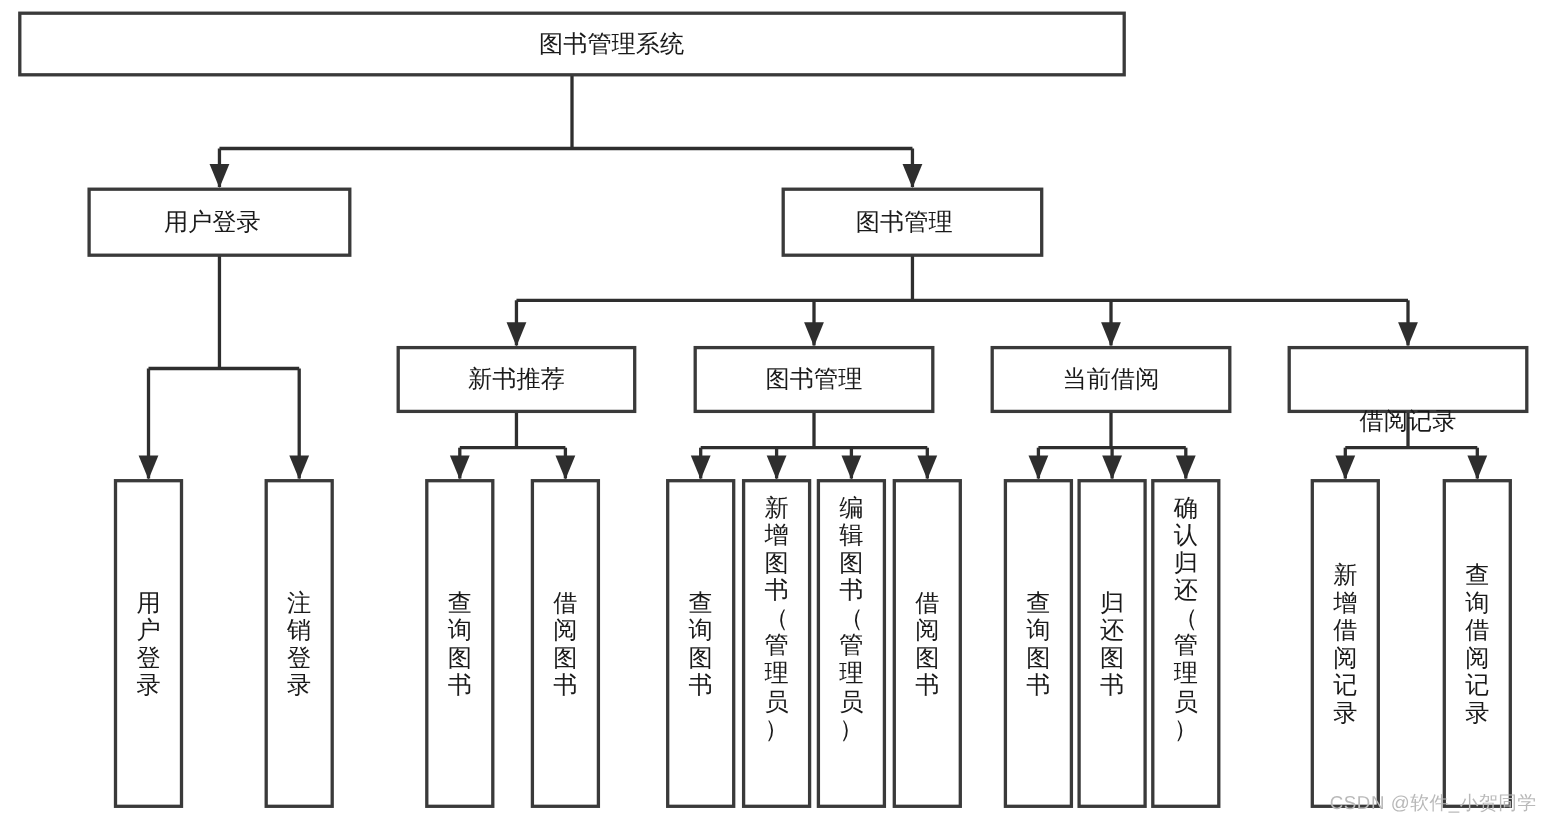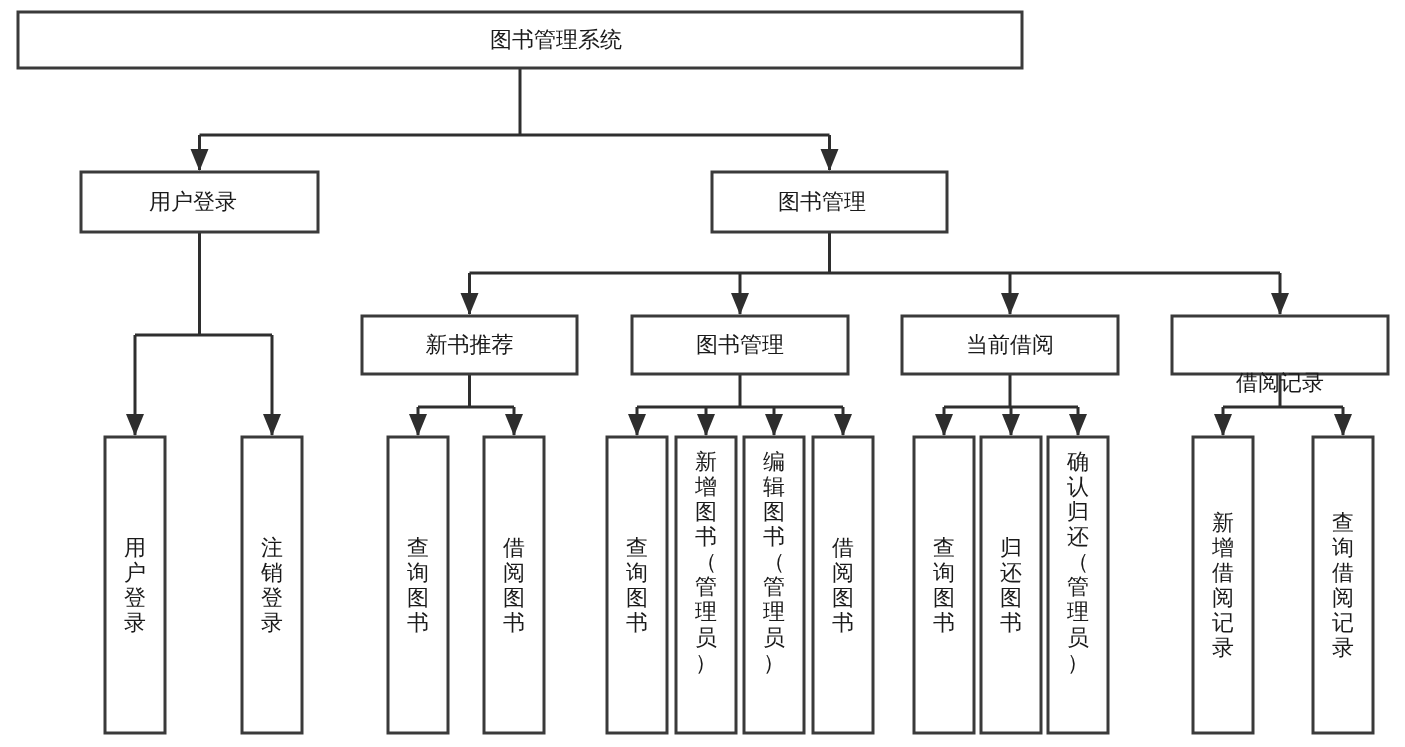--- a/index.html
+++ b/index.html
@@ -264,14 +264,15 @@
       <div class="vlabel-wrap" title="查询借阅记录" style="left: 1313px; width: 60px; top: 510px;">
         <span>查</span>
         <span>询</span>
         <span>借</span>
         <span>阅</span>
         <span>记</span>
         <span>录</span>
       </div>
     </div>
 
+  <div class="watermark">CSDN @软件_小贺同学</div>
 
 </div>
 
 </body></html>

